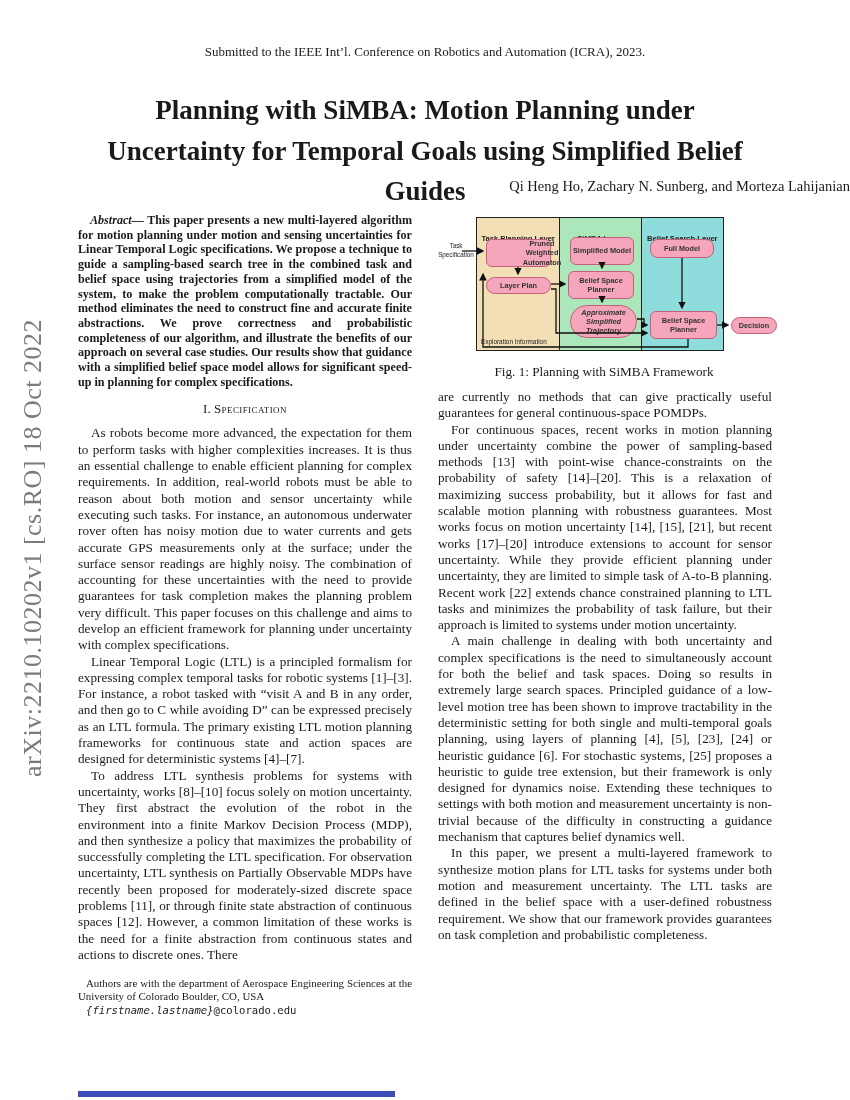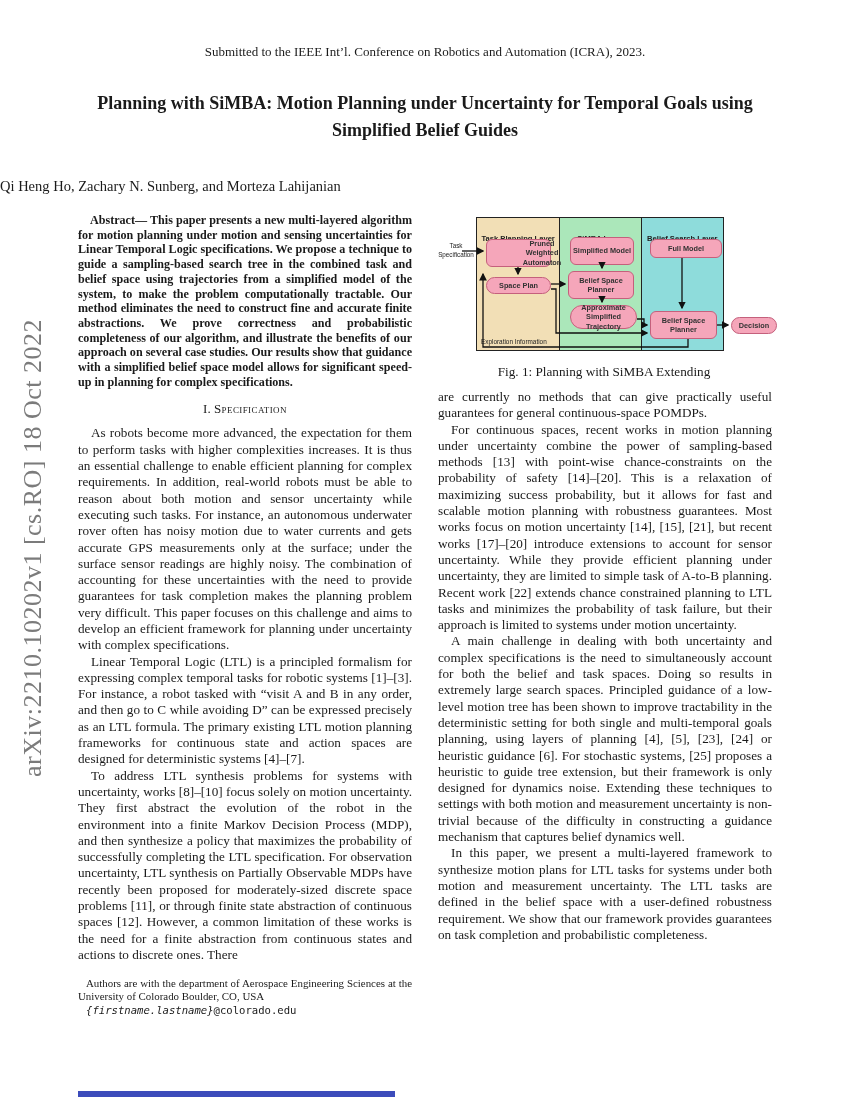--- a/index.html
+++ b/index.html
@@ -5,30 +5,30 @@
   html,body{margin:0;padding:0;background:#e8e8e8;}
   .page{position:relative;width:850px;height:1100px;margin:0 auto;background:#ffffff;
         font-family:"Liberation Serif", serif;color:#1a1a1a;overflow:hidden;}
 
   .watermark{position:absolute;left:-267px;top:531px;width:600px;height:34px;
              transform:rotate(-90deg);text-align:center;font-size:26px;line-height:34px;
              color:#7b7b7b;letter-spacing:0.5px;white-space:nowrap;}
 
   .header-note{position:absolute;top:44px;left:0;right:0;text-align:center;font-size:13px;}
   .paper-title{position:absolute;top:90px;left:92px;right:92px;text-align:center;
-               font-size:18px;font-weight:bold;line-height:1.5;}
-  .authors{position:absolute;top:178px;left:0;right:0;text-align:left;font-size:14.5px;}
+               font-size:27px;font-weight:bold;line-height:1.5;}
+  .authors{position:absolute;top:178px;left:0;right:0;text-align:right;font-size:14.5px;}
 
   .cols{position:absolute;top:213px;left:78px;width:694px;display:flex;gap:26px;}
   .col{width:334px;}
 
   p{margin:0;text-align:justify;font-size:13.2px;line-height:16.3px;text-indent:13px;}
   p.noindent{text-indent:0;}
   .abstract{font-weight:bold;font-size:12.1px;line-height:14.7px;text-indent:12px;}
-  .ab-label{}
+  .ab-label{font-style:italic;}
   .sec-head{text-align:center;margin:12px 0 8px;font-size:13px;}
   .sc{font-variant:small-caps;letter-spacing:0.4px;}
 
   .footnote{margin-top:14px;font-size:10.9px;line-height:12.9px;text-align:justify;text-indent:8px;}
   .email-line{font-family:"DejaVu Sans Mono", monospace;font-size:10.6px;margin-top:1px;}
   .email-line .it{font-style:italic;}
 
   
   .fig{margin:0 0 2px -2px;}
   .fig-root{position:relative;width:342px;height:142px;font-family:"Liberation Sans", sans-serif;}
@@ -92,25 +92,25 @@
             </div>
             <div class="layer" style="width: 83px; background: rgb(142, 220, 219);">
               <div class="layer-title">Belief Search Layer</div>
             </div>
           </div>
 
           <div class="input-label">Task Specification</div>
           <div class="expl-label">Exploration Information</div>
 
           <div class="node" style="left:50px;top:26px;width:65px;height:28px;padding-left:48px;">Pruned Weighted Automaton</div>
-          <div class="node pill" style="left:50px;top:64px;width:65px;height:17px;">Space Plan</div>
+          <div class="node pill" style="left:50px;top:64px;width:65px;height:17px;">Layer Plan</div>
           <div class="node" style="left:134px;top:24px;width:64px;height:28px;">Simplified Model</div>
           <div class="node" style="left:132px;top:58px;width:66px;height:28px;">Belief Space Planner</div>
-          <div class="node ellipse" style="left:134px;top:92px;width:67px;height:24px;">Approximate Simplified Trajectory</div>
-          <div class="node" style="left:214px;top:26px;width:72px;height:19px;">Full Model</div>
+          <div class="node ellipse" style="left:134px;top:92px;width:67px;height:33px;font-style:italic;">Approximate Simplified Trajectory</div>
+          <div class="node" style="left:214px;top:26px;width:64px;height:19px;border-radius:8px;">Full Model</div>
           <div class="node" style="left:214px;top:98px;width:67px;height:28px;">Belief Space Planner</div>
           <div class="node pill" style="left:295px;top:104px;width:46px;height:17px;">Decision</div>
 
           <svg class="arrows" viewBox="0 0 342 142">
             <defs>
               <marker id="ah" markerWidth="6" markerHeight="6" refX="5" refY="3" orient="auto">
                 <path d="M0,0 L6,3 L0,6 z" fill="#111"></path>
               </marker>
             </defs>
             <g stroke="#111" stroke-width="1.3" fill="none">
@@ -121,21 +121,21 @@
               <path d="M 166 86 V 89" marker-end="url(#ah)"></path>
               <path d="M 201 106 L 208 106 L 208 112 L 211 112" marker-end="url(#ah)"></path>
               <path d="M 115 76 L 120 76 L 120 120 L 211 120" marker-end="url(#ah)"></path>
               <path d="M 246 45 V 95" marker-end="url(#ah)"></path>
               <path d="M 281 112 H 292" marker-end="url(#ah)"></path>
               <path d="M 252 126 V 134 L 47 134 L 47 61" marker-end="url(#ah)"></path>
             </g>
           </svg>
         </div>
 
-        <div class="fig-caption">Fig. 1: Planning with SiMBA Extending</div>
+        <div class="fig-caption">Fig. 1: Planning with SiMBA Framework</div>
       </div>
 
       <p class="noindent">are currently no methods that can give practically useful guarantees for general continuous-space POMDPs.</p>
       <p>For continuous spaces, recent works in motion planning under uncertainty combine the power of sampling-based methods [13] with point-wise chance-constraints on the probability of safety [14]–[20]. This is a relaxation of maximizing success probability, but it allows for fast and scalable motion planning with robustness guarantees. Most works focus on motion uncertainty [14], [15], [21], but recent works [17]–[20] introduce extensions to account for sensor uncertainty. While they provide efficient planning under uncertainty, they are limited to simple task of A-to-B planning. Recent work [22] extends chance constrained planning to LTL tasks and minimizes the probability of task failure, but their approach is limited to systems under motion uncertainty.</p>
       <p>A main challenge in dealing with both uncertainty and complex specifications is the need to simultaneously account for both the belief and task spaces. Doing so results in extremely large search spaces. Principled guidance of a low-level motion tree has been shown to improve tractability in the deterministic setting for both single and multi-temporal goals planning, using layers of planning [4], [5], [23], [24] or heuristic guidance [6]. For stochastic systems, [25] proposes a heuristic to guide tree extension, but their framework is only designed for dynamics noise. Extending these techniques to settings with both motion and measurement uncertainty is non-trivial because of the difficulty in constructing a guidance mechanism that captures belief dynamics well.</p>
       <p>In this paper, we present a multi-layered framework to synthesize motion plans for LTL tasks for systems under both motion and measurement uncertainty. The LTL tasks are defined in the belief space with a user-defined robustness requirement. We show that our framework provides guarantees on task completion and probabilistic completeness.</p>
     </div>
   </div>
 
   <div class="page-peek" style="background: rgb(60, 76, 187);"></div>

